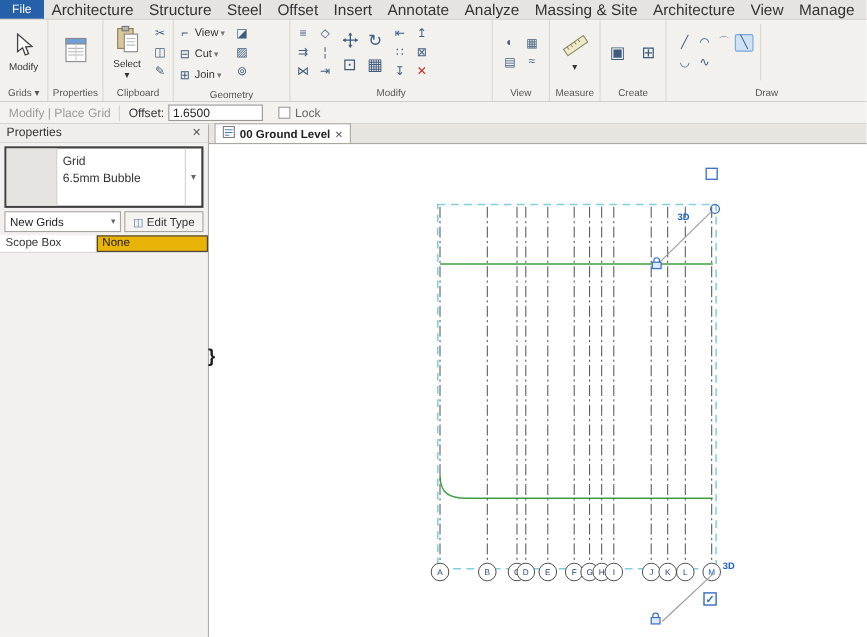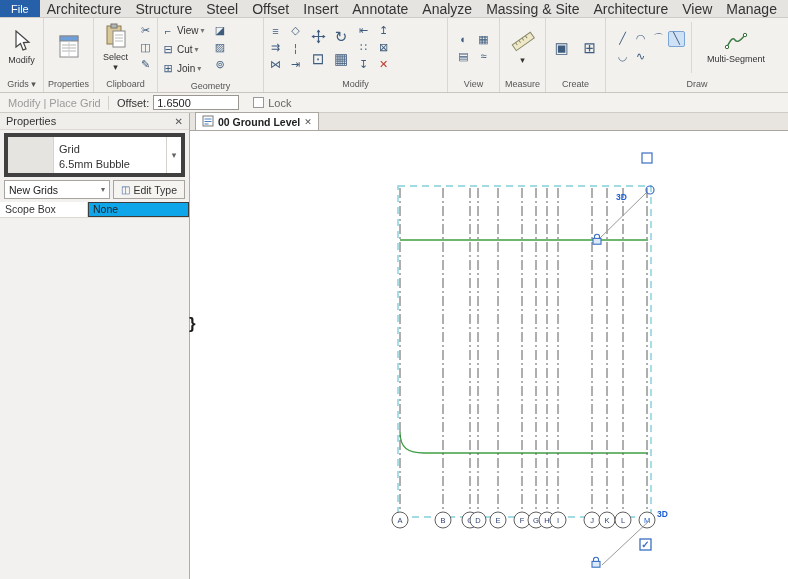--- a/index.html
+++ b/index.html
@@ -36,34 +36,34 @@
   .ob-sep { width:1px; height:14px; background:#d4d1cb; margin:0 8px; }
   .ob-label { color:#333; margin-right:4px; }
   .ob-input { width:86px; height:15px; font-size:11px; font-family:"Liberation Sans",sans-serif; border:1px solid #9a9792; background:#fff; padding:0 3px; color:#222; }
   .checkbox { width:11px; height:11px; border:1px solid #999; background:#fff; margin:0 4px 0 14px; }
   .ob-lock { color:#666; }
 
   
   .props { position:absolute; left:0; top:113px; width:190px; height:466px; background:#f2f1ef; border-right:1px solid #b0ada7; }
   .props-header { height:17px; display:flex; align-items:center; justify-content:space-between; padding:0 6px; background:#f0eeeb; border-bottom:1px solid #dcd9d3; font-size:11px; color:#333; }
   .props-close { color:#555; font-size:10px; cursor:default; }
-  .type-selector { margin:3px 4px 2px 4px; height:44px; background:#fff; border:4px solid #404040; display:flex; align-items:stretch; }
+  .type-selector { margin:3px 4px 2px 4px; height:56px; background:#fff; border:2px solid #404040; display:flex; align-items:stretch; }
   .type-preview { width:46px; background:#e6e4e1; border-right:1px solid #d5d2cc; }
   .type-text { flex:1; padding:5px 5px; font-size:11px; color:#333; line-height:15px; }
   .type-arrow { width:15px; border-left:1px solid #d5d2cc; display:flex; align-items:center; justify-content:center; color:#666; font-size:9px; }
   .props-row2 { display:flex; margin:3px 4px; gap:3px; height:19px; }
   .combo { flex:1; background:#fff; border:1px solid #a8a49e; display:flex; align-items:center; justify-content:space-between; padding:0 4px; font-size:10.5px; color:#222; }
   .combo .dd { font-size:8px; color:#666; }
   .edit-type { width:72px; background:#f5f4f1; border:1px solid #a8a49e; display:flex; align-items:center; justify-content:center; gap:3px; font-size:10.5px; color:#333; cursor:default; font-family:"Liberation Sans",sans-serif; }
   .edit-type .et-icon { color:#4a6fa5; font-size:10px; }
   .section-header { margin-top:5px; height:15px; background:#e6e3df; border-top:1px solid #d2cfc9; border-bottom:1px solid #d2cfc9; display:flex; align-items:center; justify-content:space-between; padding:0 5px; font-size:10.5px; color:#333; }
   .section-header .chev { color:#777; font-size:9px; }
   .prop-row { height:16px; display:flex; background:#fff; border-bottom:1px solid #dcd9d3; }
   .prop-label { width:88px; padding:1px 0 0 5px; font-size:10.5px; color:#333; border-right:1px solid #dcd9d3; }
-  .prop-value { flex:1; margin:0; border:1.4px solid #3c3c3c; font-size:10.5px; color:#222; padding:0 0 0 4px; background:#0ea5e9; }
+  .prop-value { flex:1; margin:0; border:1.4px solid #3c3c3c; font-size:10.5px; color:#222; padding:0 0 0 4px; background:#eab308; }
 
   .palette-handle { position:absolute; left:189px; top:314px; z-index:6; font-size:17px; font-weight:bold; color:#1a1a1a; }
 
   
   .view-area { position:absolute; left:190px; top:113px; width:598px; height:368px; background:#fff; }
   .tabstrip { height:18px; background:#e8e5e1; border-bottom:1px solid #aaa7a1; display:flex; align-items:flex-end; }
   .view-tab { height:18px; background:#fff; border:1px solid #aaa7a1; border-bottom:none; display:flex; align-items:center; gap:4px; padding:0 6px; margin-left:5px; }
   .view-tab .vt-label { font-size:10.5px; font-weight:bold; color:#222; white-space:nowrap; }
   .view-tab .vt-close { font-size:9px; color:#555; cursor:default; }
   #canvas-svg { position:absolute; left:0; top:18px; }
@@ -268,30 +268,20 @@
             <span class="sicon">◠</span>
             <span class="sicon">⌒</span>
             <span class="sicon sel">╲</span>
           </div>
           <div class="srow">
             <span class="sicon">◡</span>
             <span class="sicon">∿</span>
           </div>
         </div>
         <div class="vdivider"></div>
-        <div class="bigbtn" style="margin-left:6px">
-          <span>
-            <svg width="24" height="20" viewBox="0 0 24 20">
-                <path d="M3 16 C7 8 9 6 11 9 C13 12 16 10 21 4" fill="none" stroke="#3e7c44" stroke-width="1.4"></path>
-                <circle cx="3" cy="16" r="1.7" fill="#fff" stroke="#356f3b"></circle>
-                <circle cx="21" cy="4" r="1.7" fill="#fff" stroke="#356f3b"></circle>
-              </svg>
-          </span>
-          <span class="blabel">Multi-Segment</span>
-        </div>
       </div>
       <div class="panel-label"><span>Draw</span></div>
     </div>
   </div>
 
   <div class="optionsbar">
     <div class="ob-mode">Modify | Place Grid</div>
     <div class="ob-sep"></div>
     <span class="ob-label">Offset:</span>
     <input class="ob-input" type="text" value="1.6500" style="">

